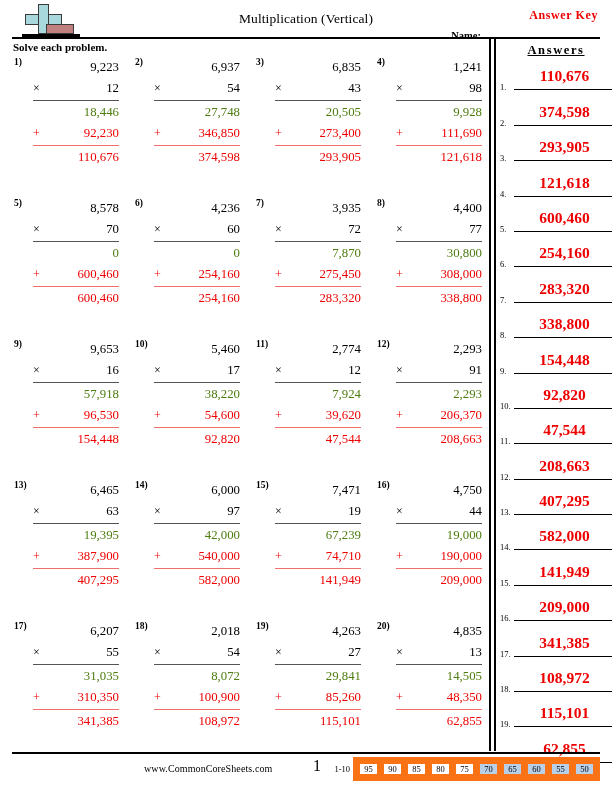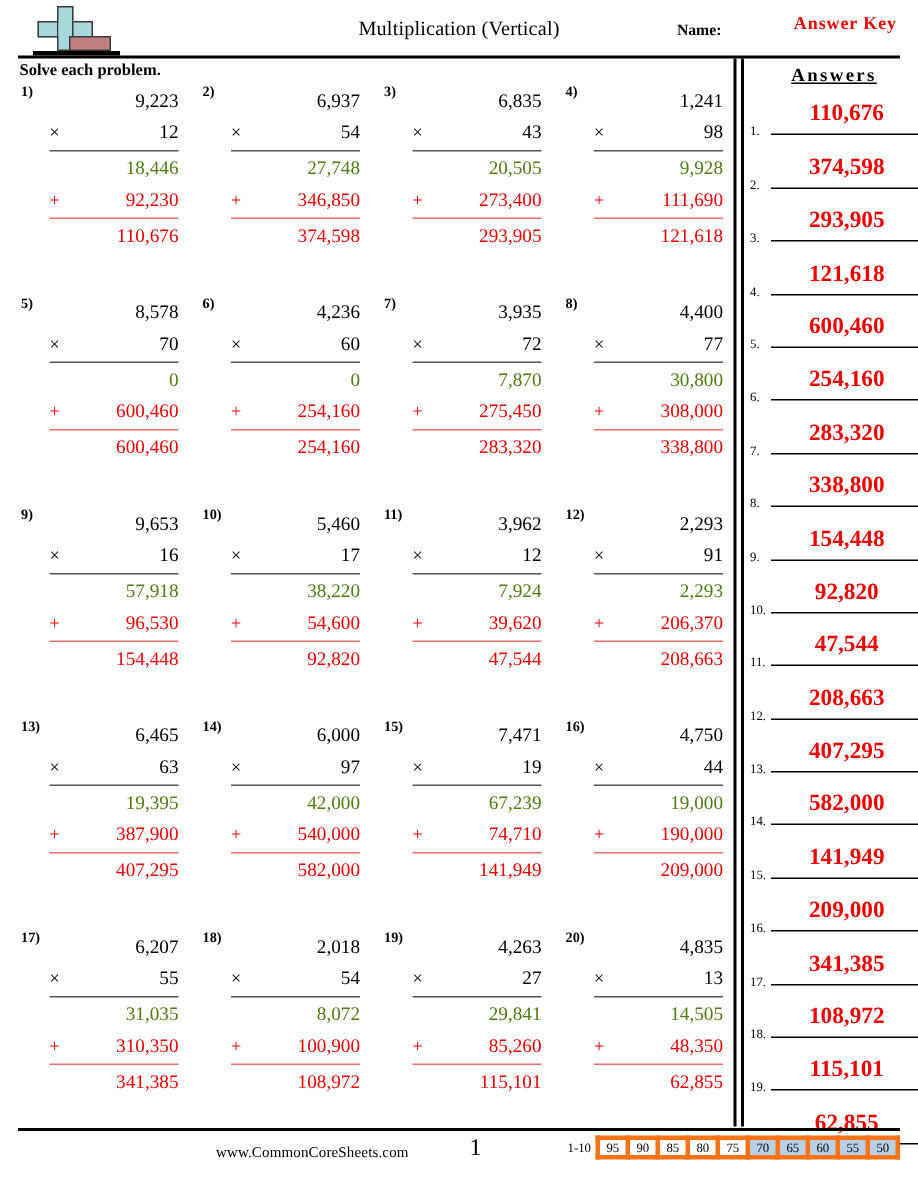--- a/index.html
+++ b/index.html
@@ -67,21 +67,21 @@
   #worksheet-title {
     position: absolute;
     left: 0; top: 11px;
     width: 612px;
     text-align: center;
     font-size: 13.5px;
     letter-spacing: 0.1px;
   }
   #name-label {
     position: absolute;
-    right: 131px; top: 15px;
+    right: 131px; top: 30px;
     font-size: 10.5px;
     font-weight: bold;
   }
   #answer-key-text {
     position: absolute;
     right: 14px; top: 8px;
     font-size: 12px;
     font-weight: bold;
     color: #ee0000;
     font-family: "Liberation Serif", "DejaVu Serif", serif;
@@ -251,21 +251,21 @@
     left: 313px; top: 757px;
     font-size: 16px;
   }
   #score-table {
     position: absolute;
     right: 12px; top: 757px;
     border-collapse: collapse;
     font-size: 8.5px;
   }
   #score-table td {
-    border: 3px solid #f97316;
+    border: 7px solid #f97316;
     width: 17px;
     height: 10px;
     text-align: center;
     padding: 0;
     line-height: 10px;
   }
   #score-table td.rng {
     border: none;
     width: 30px;
     text-align: right;
@@ -396,21 +396,21 @@
           <div class="line-top">5,460</div>
           <div class="line-mult"><span class="op">×</span><span>17</span></div>
           <div class="line-p1">38,220</div>
           <div class="line-p2"><span class="op">+</span><span>54,600</span></div>
           <div class="line-total">92,820</div>
         </div>
       </div>
       <div class="prob" style="left: 252px;">
         <div class="prob-num">11)</div>
         <div class="calc">
-          <div class="line-top">3,962</div>
+          <div class="line-top">2,774</div>
           <div class="line-mult"><span class="op">×</span><span>12</span></div>
           <div class="line-p1">7,924</div>
           <div class="line-p2"><span class="op">+</span><span>39,620</span></div>
           <div class="line-total">47,544</div>
         </div>
       </div>
       <div class="prob" style="left: 373px;">
         <div class="prob-num">12)</div>
         <div class="calc">
           <div class="line-top">2,293</div>

